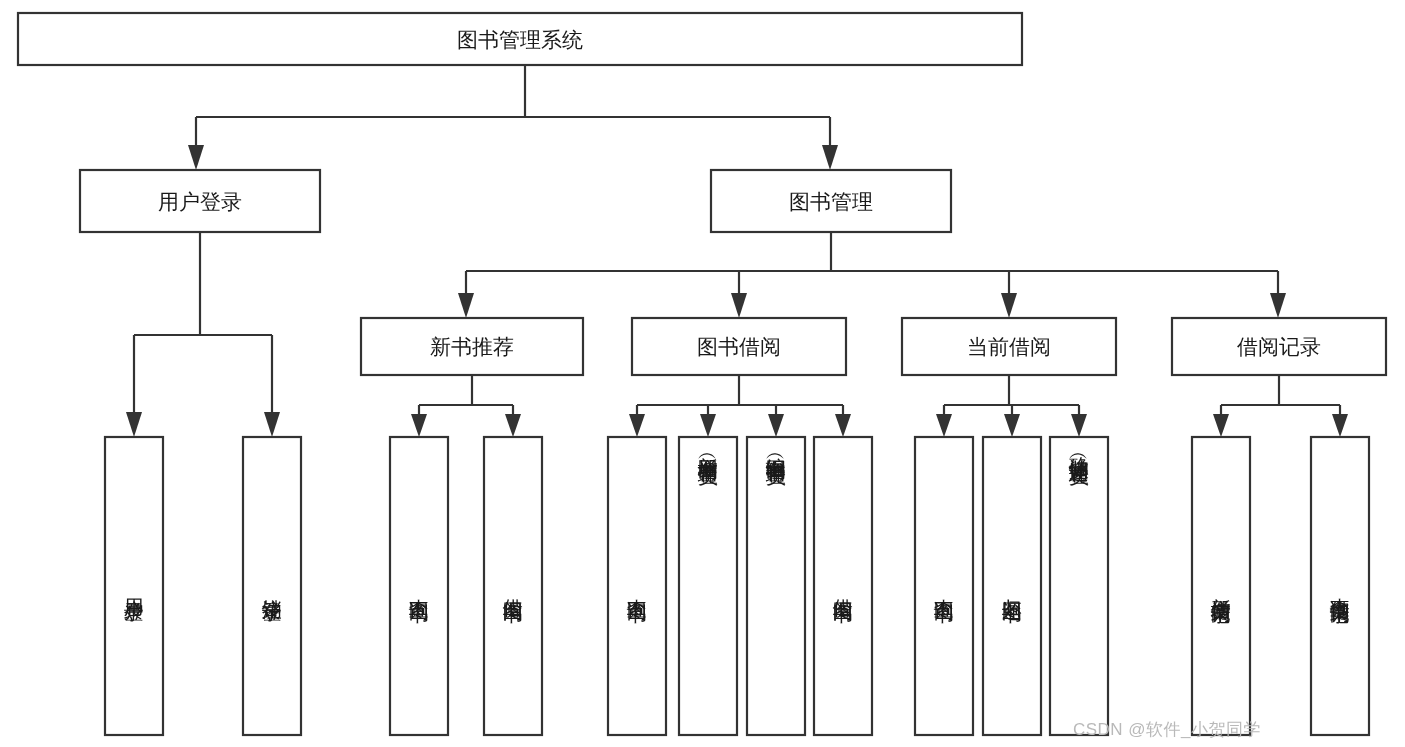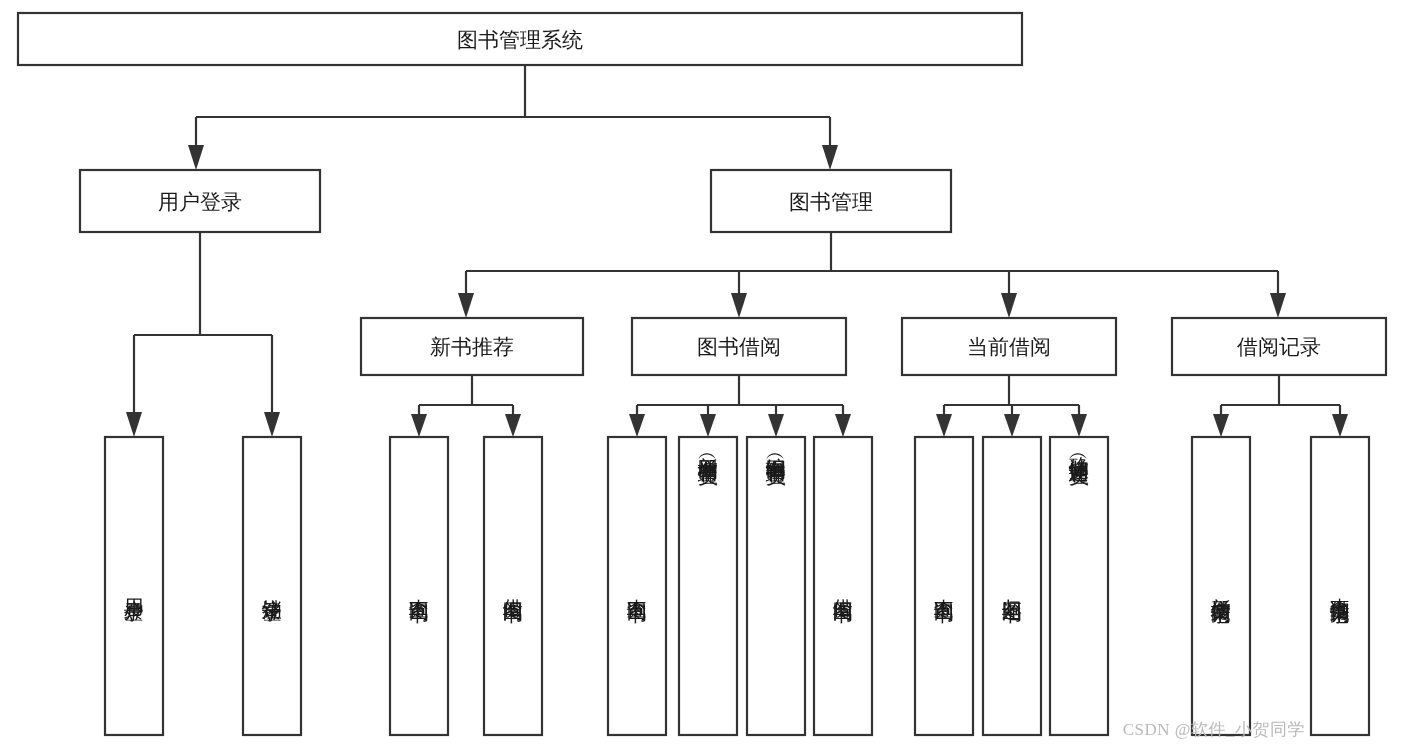--- a/index.html
+++ b/index.html
@@ -12,21 +12,20 @@
     width: 1405px;
     height: 747px;
     overflow: hidden;
     font-family: "DejaVu Sans", "Liberation Sans", sans-serif;
   }
   #chart-root {
     position: relative;
     width: 1269px;
     height: 747px;
     background: #ffffff;
-    padding-left: 44px;
   }
   svg#diagram-svg {
     position: absolute;
     left: 0;
     top: 0;
     width: 1405px;
     height: 747px;
     display: block;
   }
   .node-box {
@@ -62,21 +61,21 @@
     color: #1a1a1a;
     letter-spacing: 1.5px;
     white-space: nowrap;
     text-align: start;
     pointer-events: none;
   }
   .watermark {
     position: absolute;
     right: 8px;
     bottom: 6px;
-    font-family: Liberation Serif, serif;
+    font-family: Liberation Sans, sans-serif;
     font-size: 17px;
     color: #b9b9b9;
     letter-spacing: 0.5px;
     white-space: nowrap;
   }
 </style>
 </head>
 <body>
 
 <div id="chart-root">

